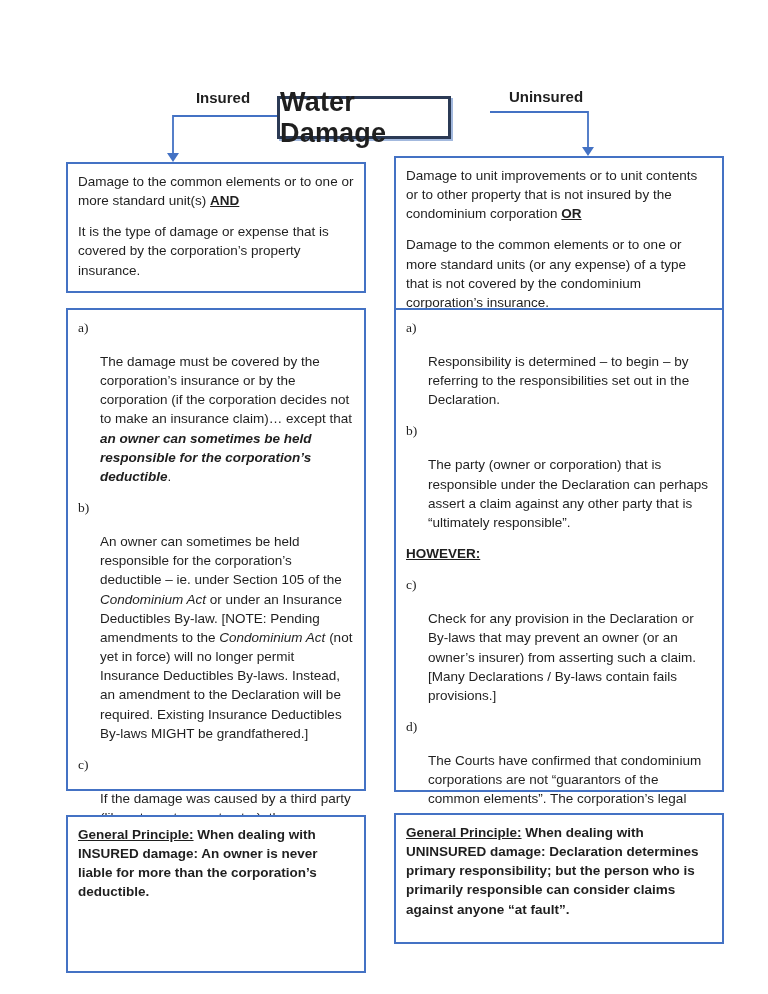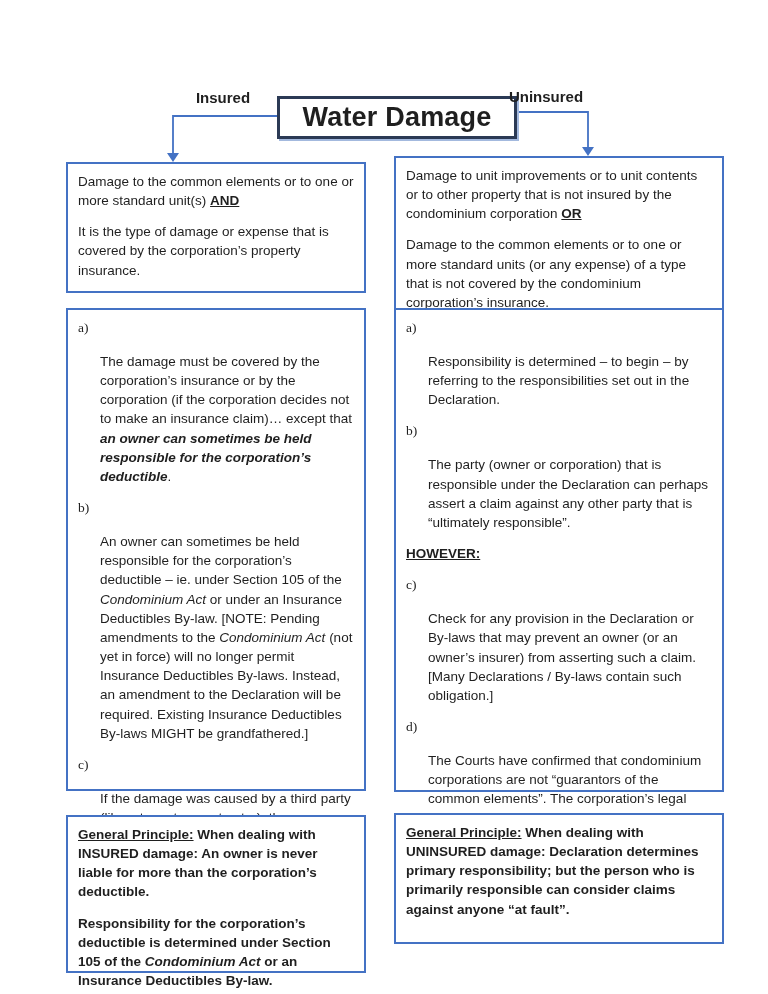--- a/index.html
+++ b/index.html
@@ -13,21 +13,21 @@
     position:relative;
     width:768px;height:994px;
     background:#ffffff;
     font-family:"Liberation Sans",sans-serif;
     color:var(--text);
     overflow:hidden;
     padding-left:13px;
   }
   .connectors{position:absolute;left:0;top:0;pointer-events:none;}
   .title-box{
-    position:absolute;left:277px;top:96px;width:240px;height:43px;
+    position:absolute;left:277px;top:96px;width:174px;height:43px;
     box-sizing:border-box;
     border:3px solid var(--navy);
     box-shadow:2px 2px 0 var(--shadow);
     background:#fff;
     display:flex;align-items:center;justify-content:center;
   }
   .title-text{font-size:27px;font-weight:bold;letter-spacing:.2px;}
   .branch-label{
     position:absolute;width:120px;
     font-weight:bold;font-size:15px;text-align:center;
@@ -107,30 +107,29 @@
         <span class="marker">a)</span>
         <div class="itext"><span>Responsibility is determined – to begin – by referring to the responsibilities set out in the Declaration.</span></div>
       </div>
       <div class="item">
         <span class="marker">b)</span>
         <div class="itext"><span>The party (owner or corporation) that is responsible under the Declaration can perhaps assert a claim against any other party that is “ultimately responsible”.</span></div>
       </div>
       <div class="hblock"><span class="b u">HOWEVER:</span></div>
       <div class="item">
         <span class="marker">c)</span>
-        <div class="itext"><span>Check for any provision in the Declaration or By-laws that may prevent an owner (or an owner’s insurer) from asserting such a claim.  [Many Declarations / By-laws contain such obligation.]</span></div>
+        <div class="itext"><span>Check for any provision in the Declaration or By-laws that may prevent an owner (or an owner’s insurer) from asserting such a claim.  [Many Declarations / By-laws contain fails provisions.]</span></div>
       </div>
       <div class="item">
         <span class="marker">d)</span>
         <div class="itext"><span>The Courts have confirmed that condominium corporations are not “guarantors of the common elements”.  The corporation’s legal obligation is to take reasonable steps to maintain and repair the common elements.  A condominium corporation is only “ultimately liable” to an owner if the corporation fails to meet this obligation.</span></div>
       </div>
     </div>
 
   <div class="box" id="ins-principle">
       <div class="para"><span class="b u">General Principle:</span><span class="b">  When dealing with INSURED damage:  An owner is never liable for more than the corporation’s deductible.</span></div>
-      <div class="para"><span class="b">Responsibility for the corporation’s deductible is determined under Section 105 of the </span><span class="b i">Condominium Act</span><span class="b"> or an Insurance Deductibles By-law.</span></div>
     </div>
 
   <div class="box" id="unins-principle">
       <div class="para"><span class="b u">General Principle:</span><span class="b">  When dealing with UNINSURED damage: Declaration determines primary responsibility; but the person who is primarily responsible can consider claims against anyone “at fault”.</span></div>
     </div>
 
 </div>
 
 </body></html>

